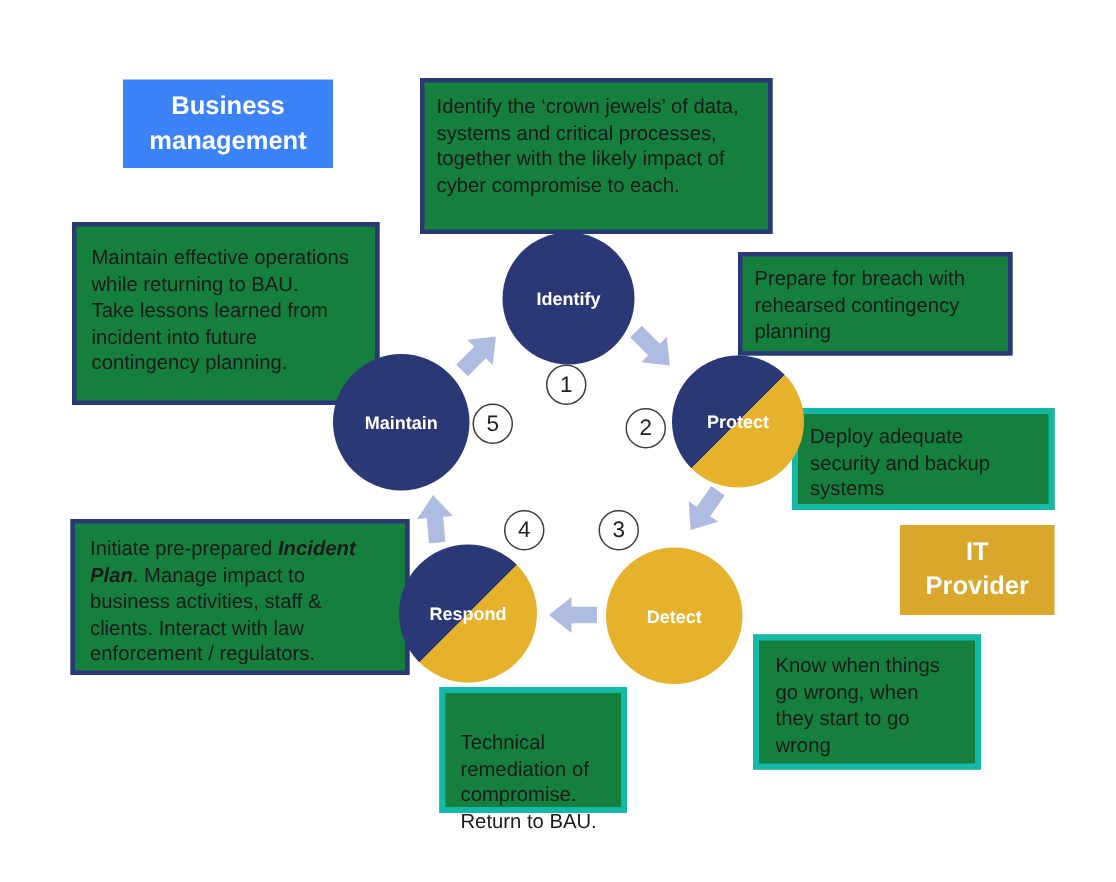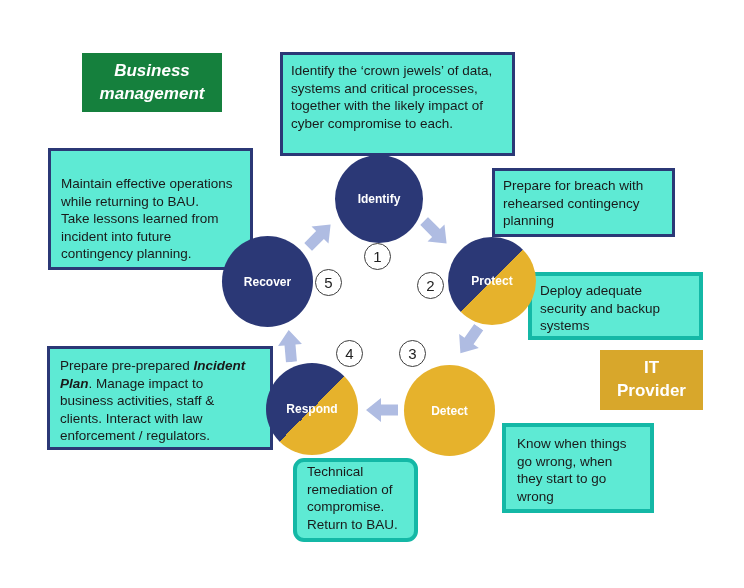--- a/index.html
+++ b/index.html
@@ -6,25 +6,25 @@
   .canvas{
     position:relative;width:744px;height:588px;background:#ffffff;
     font-family:"Liberation Sans",sans-serif;color:#1a1a1a;overflow:hidden;
   }
   
   .solid-box{
     position:absolute;display:flex;align-items:center;justify-content:center;
     text-align:center;color:#ffffff;font-weight:bold;font-size:17px;line-height:1.35;
     white-space:pre-line;z-index:1;
   }
-  .solid-navy{background:#15803d;font-style:italic;}
+  .solid-navy{background:#3b82f6;}
   .solid-yellow{background:#D8A72B;margin-left:28px;}
   
   .note{
-    position:absolute;background:#5eead4;font-size:13.5px;line-height:1.3;
+    position:absolute;background:#15803d;font-size:13.5px;line-height:1.3;
     z-index:1;box-sizing:border-box;white-space:pre-line;
   }
   .border-navy{border:3px solid #2B3876;}
   .border-yellow{border:4px solid #14b8a6;}
   .em{font-weight:bold;font-style:italic;}
   
   .stage{
     position:absolute;border-radius:50%;display:flex;align-items:center;justify-content:center;
     color:#ffffff;font-weight:bold;font-size:12px;z-index:3;
   }
@@ -45,33 +45,33 @@
 
 <div class="canvas">
 
   <div class="solid-box solid-navy" style="left:82px;top:53px;width:140px;height:59px;">Business
 management</div>
   <div class="solid-box solid-yellow" style="left:572px;top:350px;width:103px;height:60px;">IT
 Provider</div>
 
   <div class="note border-navy" style="left:280px;top:52px;width:235px;height:104px;padding:7px 8px;">Identify the ‘crown jewels’ of data, systems and critical processes, together with the likely impact of cyber compromise to each.</div>
 
-  <div class="note border-navy" style="left:48px;top:148px;width:205px;height:122px;padding:24px 10px;">Maintain effective operations while returning to BAU.
+  <div class="note border-navy" style="left:48px;top:148px;width:205px;height:122px;padding:12px 10px;">Maintain effective operations while returning to BAU.
 Take lessons learned from incident into future contingency planning.</div>
 
   <div class="note border-navy" style="left:492px;top:168px;width:183px;height:69px;padding:6px 8px;">Prepare for breach with rehearsed contingency planning</div>
 
   <div class="note border-yellow" style="left:528px;top:272px;width:175px;height:68px;padding:6px 8px;">Deploy adequate security and backup systems</div>
 
   <div class="note border-yellow" style="left:482px;top:423px;width:152px;height:90px;padding:8px 11px;margin-left:20px;">Know when things go wrong, when they start to go wrong</div>
 
-  <div class="note border-yellow" style="left:293px;top:458px;width:125px;height:84px;padding:1px 10px;border-radius:11px;">Technical remediation of compromise.
+  <div class="note border-yellow" style="left:293px;top:458px;width:125px;height:84px;padding:24px 10px;">Technical remediation of compromise.
 Return to BAU.</div>
 
-  <div class="note border-navy" style="left:47px;top:346px;width:226px;height:104px;padding:8px 10px;white-space:normal;"><span>Prepare pre-prepared </span><span class="em">Incident Plan</span><span>. Manage impact to business activities, staff &amp; clients. Interact with law enforcement / regulators.</span></div>
+  <div class="note border-navy" style="left:47px;top:346px;width:226px;height:104px;padding:8px 10px;white-space:normal;"><span>Initiate pre-prepared </span><span class="em">Incident Plan</span><span>. Manage impact to business activities, staff &amp; clients. Interact with law enforcement / regulators.</span></div>
 
   <svg class="arrow" style="left:303px;top:221px;transform:rotate(-45deg);" width="34" height="28" viewBox="0 0 34 28">
     <polygon points="0,8.5 17,8.5 17,2 32,14 17,26 17,19.5 0,19.5" fill="#AFBCE2"></polygon>
   </svg>
   <svg class="arrow" style="left:419px;top:219px;transform:rotate(45deg);" width="34" height="28" viewBox="0 0 34 28">
     <polygon points="0,8.5 17,8.5 17,2 32,14 17,26 17,19.5 0,19.5" fill="#AFBCE2"></polygon>
   </svg>
   <svg class="arrow" style="left:452px;top:327px;transform:rotate(125deg);" width="34" height="28" viewBox="0 0 34 28">
     <polygon points="0,8.5 17,8.5 17,2 32,14 17,26 17,19.5 0,19.5" fill="#AFBCE2"></polygon>
   </svg>
@@ -88,21 +88,21 @@
   <div class="stage stage-split" style="left:448px;top:237px;width:88px;height:88px;">
     <span>Protect</span>
   </div>
   <div class="stage stage-yellow" style="left:404px;top:365px;width:91px;height:91px;">
     <span>Detect</span>
   </div>
   <div class="stage stage-split" style="left:266px;top:363px;width:92px;height:92px;">
     <span>Respond</span>
   </div>
   <div class="stage stage-navy" style="left:222px;top:236px;width:91px;height:91px;">
-    <span>Recover</span>
+    <span>Maintain</span>
   </div>
 
   <div class="num" style="left:364px;top:243px;">1</div>
   <div class="num" style="left:417px;top:272px;">2</div>
   <div class="num" style="left:399px;top:340px;">3</div>
   <div class="num" style="left:336px;top:340px;">4</div>
   <div class="num" style="left:315px;top:269px;">5</div>
 
 </div>
 

